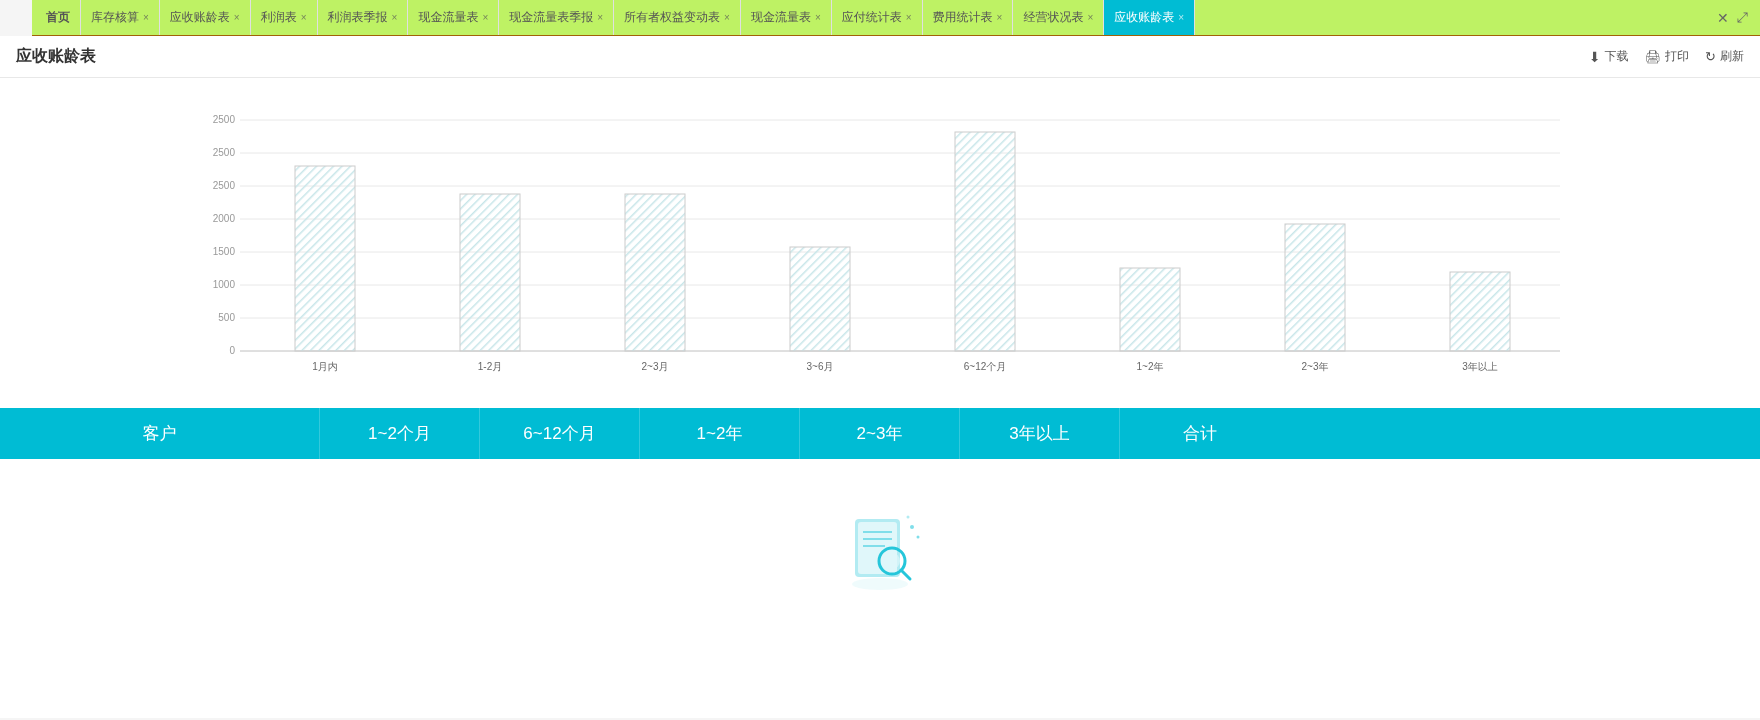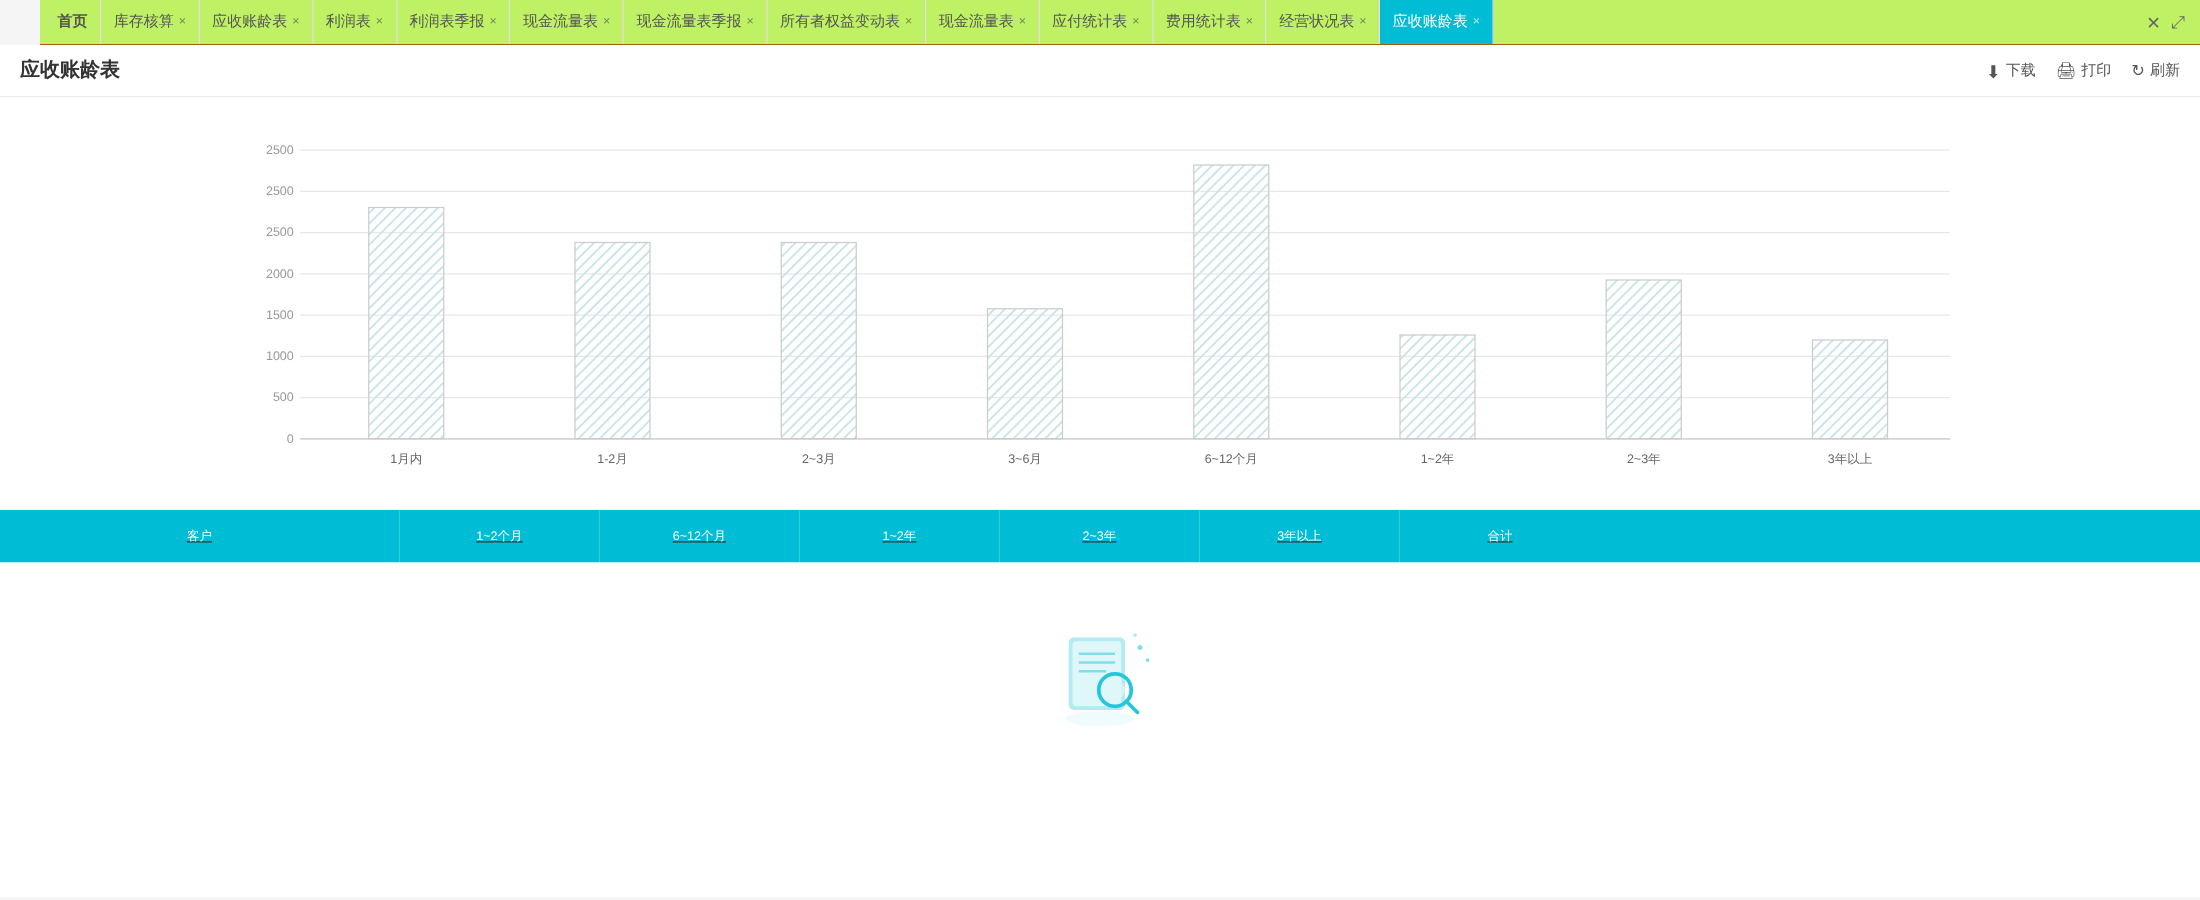--- a/index.html
+++ b/index.html
@@ -63,36 +63,35 @@
     .toolbar-btn {
       display: flex; align-items: center; gap: 4px;
       cursor: pointer; color: #555; font-size: 12px;
     }
 
     
     .main-content {
       background: #fff;
       margin: 0;
       min-height: calc(720px - 36px - 44px);
-      text-decoration: underline;
     }
 
     
     .chart-area {
       padding: 20px 30px 10px;
       background: #fff;
     }
 
     
     .table-header {
       display: grid;
       grid-template-columns: 2fr 1fr 1fr 1fr 1fr 1fr 1fr 1fr 1fr 1fr;
       background: #00bcd4;
       color: #fff;
-      font-size: 10px;
+      font-size: 17px;
     }
     .table-header-cell {
       padding: 14px 8px;
       text-align: center;
       border-right: 1px solid rgba(255,255,255,0.2);
     }
     .table-header-cell:last-child { border-right: none; }
 
     
     .empty-state {

